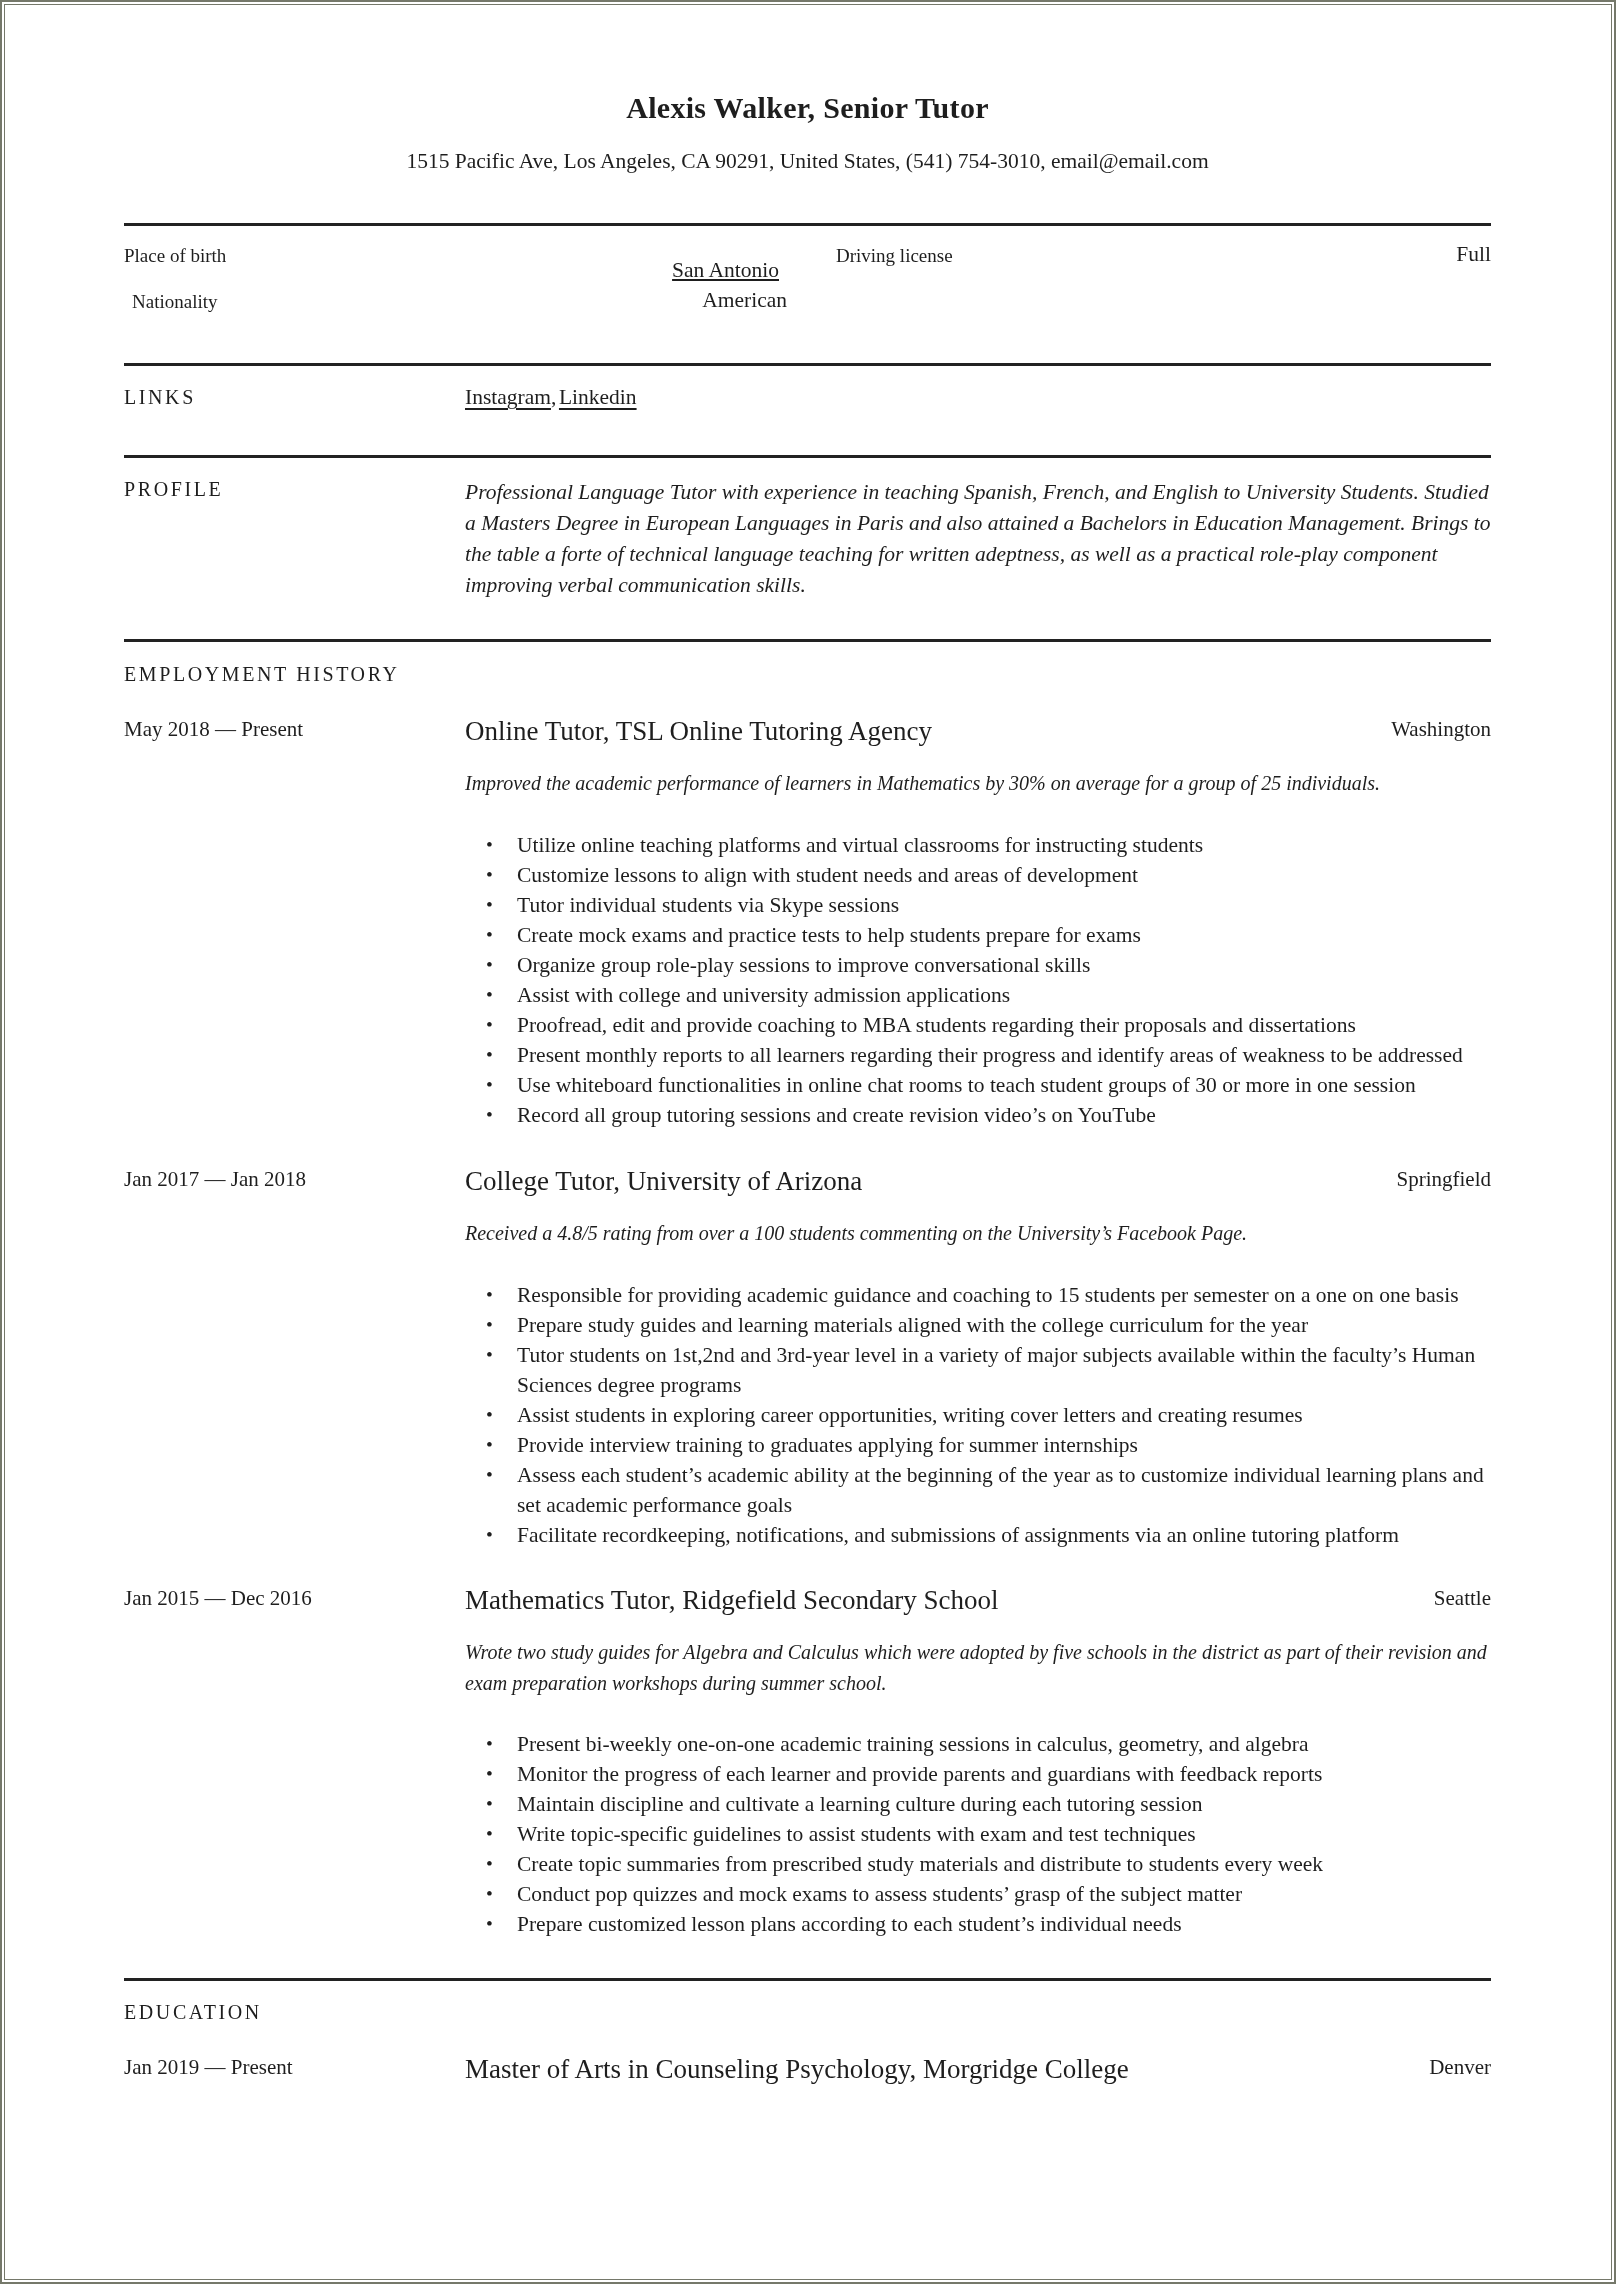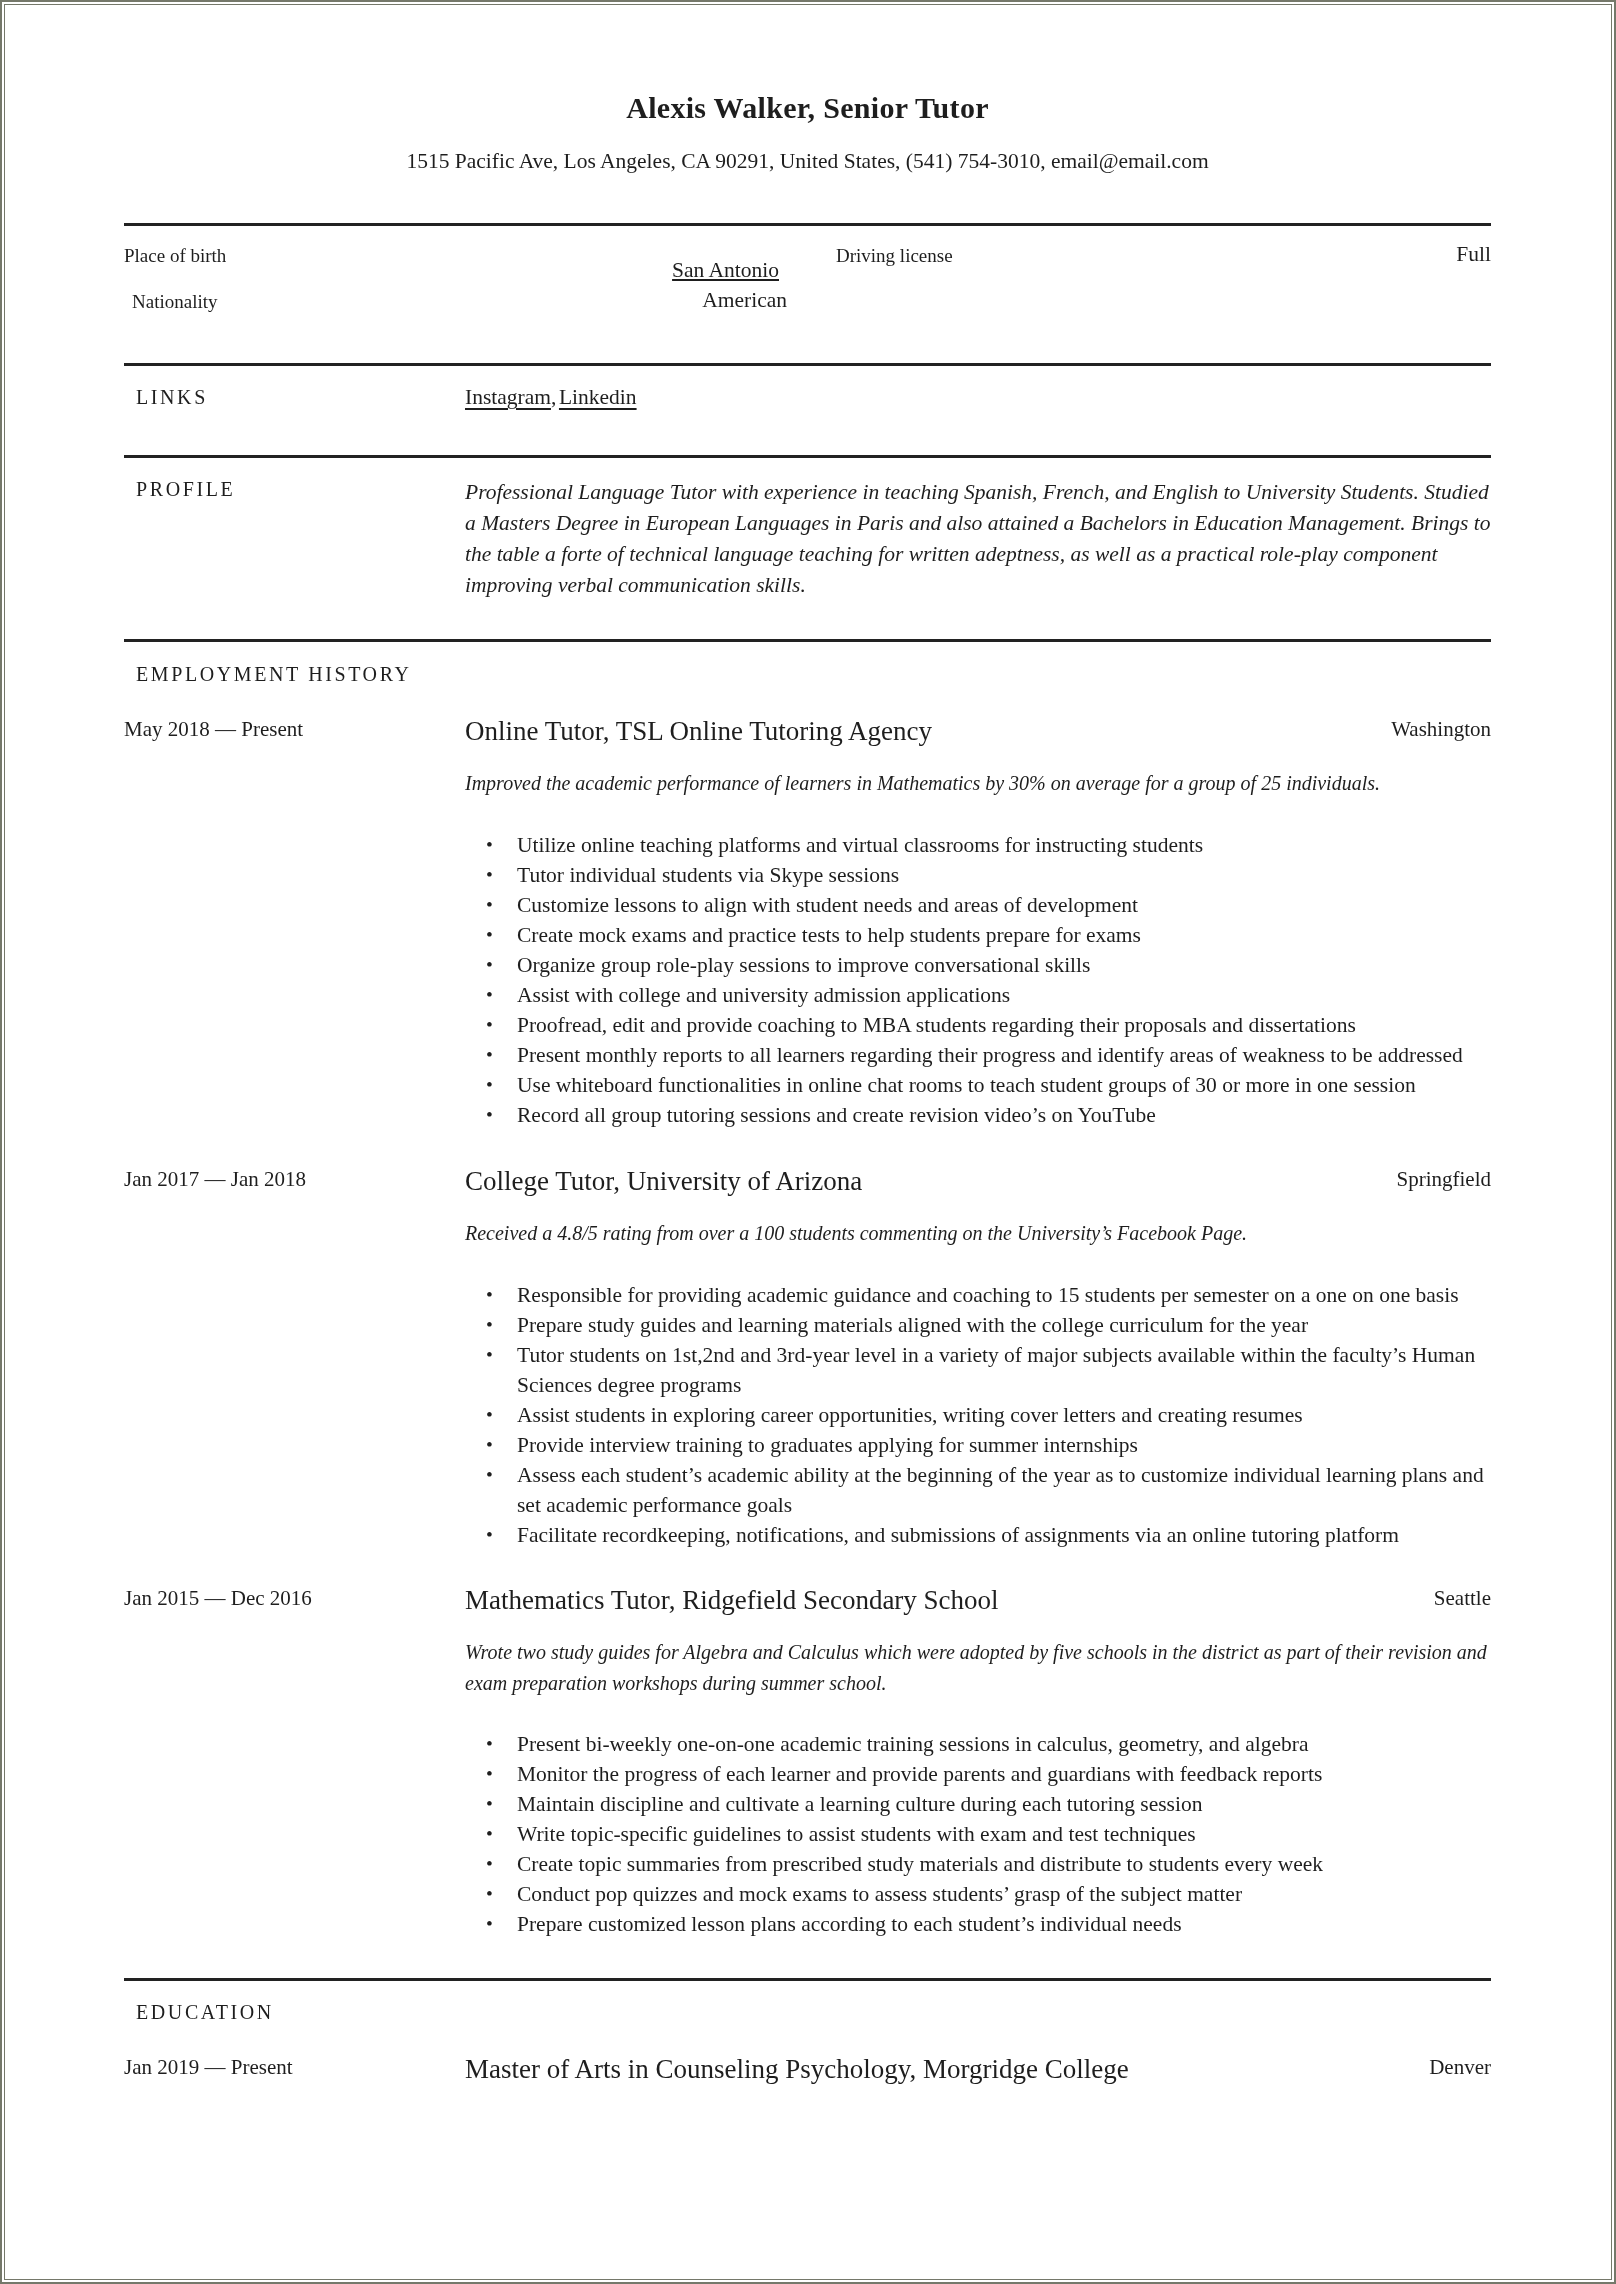--- a/index.html
+++ b/index.html
@@ -25,21 +25,21 @@
     text-align: center; font-size: 21.5px;
   }
   .rule { position: absolute; left: 0; width: 1367px; height: 2.6px; background: #222; }
 
   .details { position: absolute; top: 242px; left: 0; width: 1367px; font-size: 19.5px; }
   .det-row { position: absolute; height: 26px; }
   .det-label { position: absolute; left: 0; top: 2.6px; font-size: 19px; }
   .det-value { position: absolute; text-align: right; font-size: 21.5px; }
 
   .section-label {
-    position: absolute; left: 12px; font-size: 20px; letter-spacing: 2.6px; text-transform: uppercase;
+    position: absolute; left: 0; font-size: 20px; letter-spacing: 2.6px; text-transform: uppercase;
   }
   .content-col { position: absolute; left: 341px; width: 1026px; }
 
   .links a { color: #1e1e1e; text-decoration: underline; text-underline-offset: 3.9px; font-size: 21.5px; }
   .links .sep { font-size: 21.5px; }
 
   .profile-text { font-style: italic; font-size: 21.5px; line-height: 31px; }
 
   .job { position: absolute; left: 0; width: 1367px; }
   .job-date { position: absolute; left: 0; top: 0; font-size: 21px; }
@@ -99,22 +99,22 @@
 
   <div class="section-label" style="top:663px;">EMPLOYMENT HISTORY</div>
 
   <div class="job" style="top:717px;">
     <div class="job-date">May 2018 — Present</div>
     <div class="job-title">Online Tutor, TSL Online Tutoring Agency</div>
     <div class="job-loc">Washington</div>
     <div class="job-summary" style="top:51px;">Improved the academic performance of learners in Mathematics by 30% on average for a group of 25 individuals.</div>
     <ul class="job-bullets" style="top:105px;">
       <li>Utilize online teaching platforms and virtual classrooms for instructing students</li>
+      <li>Customize lessons to align with student needs and areas of development</li>
       <li>Tutor individual students via Skype sessions</li>
-      <li>Customize lessons to align with student needs and areas of development</li>
       <li>Create mock exams and practice tests to help students prepare for exams</li>
       <li>Organize group role-play sessions to improve conversational skills</li>
       <li>Assist with college and university admission applications</li>
       <li>Proofread, edit and provide coaching to MBA students regarding their proposals and dissertations</li>
       <li>Present monthly reports to all learners regarding their progress and identify areas of weakness to be addressed</li>
       <li>Use whiteboard functionalities in online chat rooms to teach student groups of 30 or more in one session</li>
       <li>Record all group tutoring sessions and create revision video’s on YouTube</li>
     </ul>
   </div>
 

